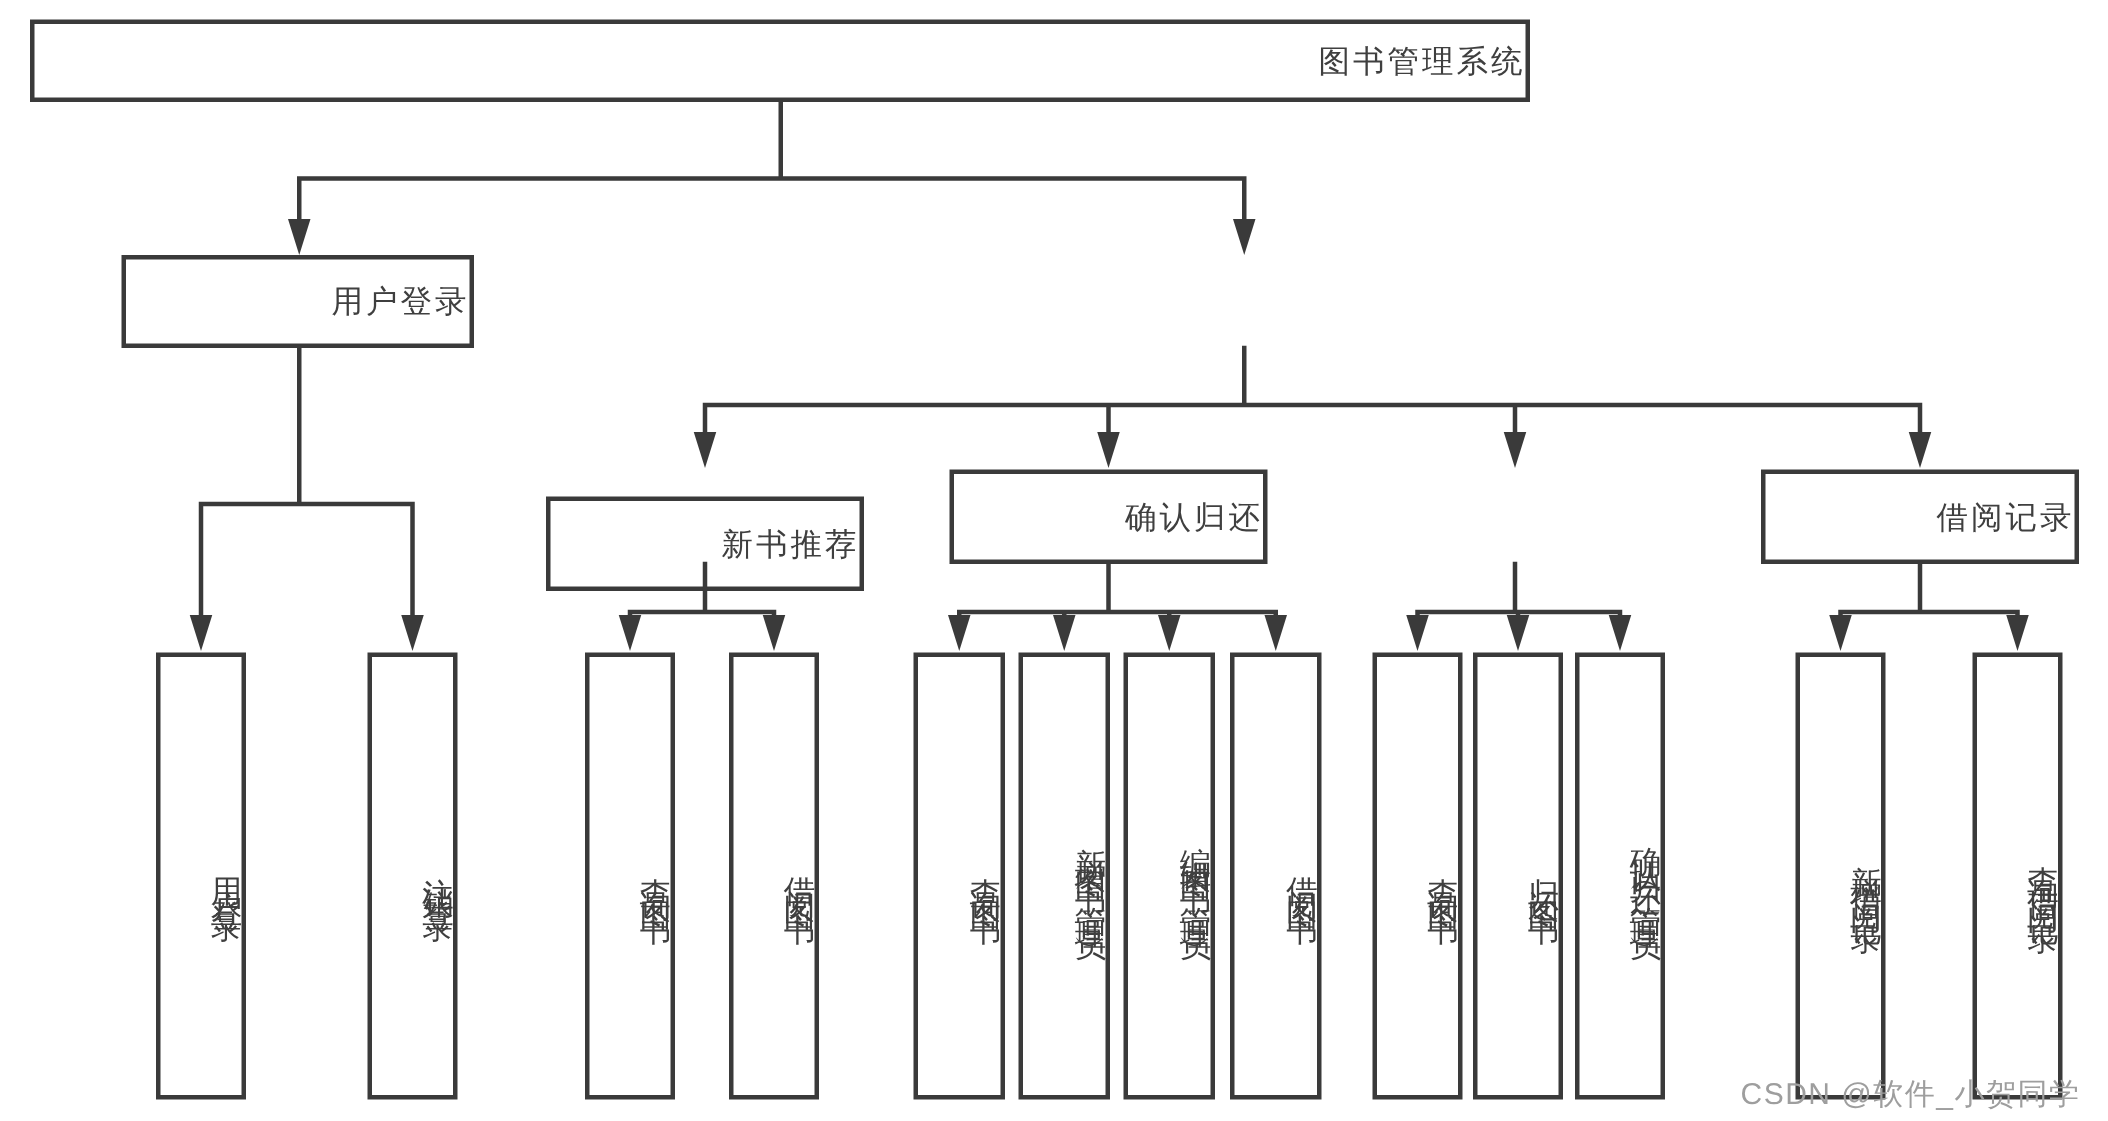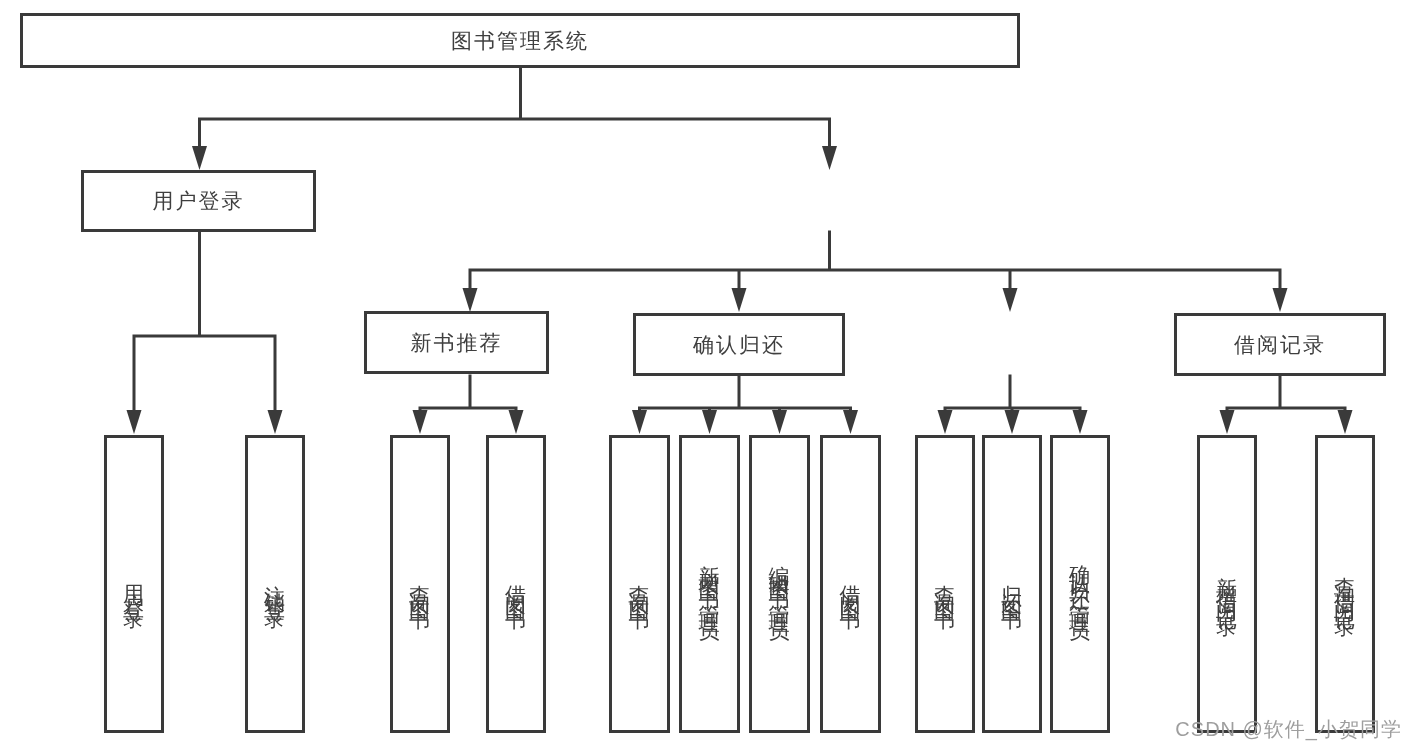--- a/index.html
+++ b/index.html
@@ -2,51 +2,51 @@
 <html><head>
 <meta charset="utf-8">
 <style>
   html,body { margin:0; padding:0; background:#ffffff; }
   .canvas {
     position:relative; width:1405px; height:747px; background:#ffffff;
     font-family:"Liberation Sans", sans-serif; overflow:hidden;
   }
   .node {
     position:absolute; box-sizing:border-box; border:3px solid #3a3a3a;
-    background:#ffffff; display:flex; align-items:center; justify-content:center;
+    background:#ffffff; display:flex; align-items:center; justify-content:flex-end;
     color:#3f3f3f;
   }
   .h .lbl { font-size:21px; letter-spacing:2px; white-space:nowrap; }
   .v .lbl {
     writing-mode:vertical-rl; text-orientation:mixed;
     font-size:21px; letter-spacing:8px; line-height:1;
   }
   svg.edges { position:absolute; left:0; top:0; pointer-events:none; }
   svg.edges path { stroke:#3a3a3a; stroke-width:3; fill:none; stroke-linecap:square; }
   svg.edges polygon { fill:#3a3a3a; }
   .watermark {
-    position:absolute; right:3px; bottom:4px; font-size:20px; letter-spacing:1px;
+    position:absolute; right:18px; bottom:4px; font-size:20px; letter-spacing:1px;
     color:#9e9e9e; z-index:5; white-space:nowrap;
   }
 </style>
 </head>
 <body>
 
 <div class="canvas">
 
   <div class="node h" style="left:20px;top:13px;width:1000px;height:55px">
     <span class="lbl">图书管理系统</span>
   </div>
 
   <div class="node h" style="left:81px;top:170px;width:235px;height:62px">
     <span class="lbl">用户登录</span>
   </div>
 
 
-  <div class="node h" style="left:364px;top:311px;width:185px;height:63px">
+  <div class="node h" style="left:364px;top:331px;width:212px;height:63px">
     <span class="lbl">新书推荐</span>
   </div>
 
   <div class="node h" style="left:633px;top:313px;width:212px;height:63px">
     <span class="lbl">确认归还</span>
   </div>
 
 
   <div class="node h" style="left:1174px;top:313px;width:212px;height:63px">
     <span class="lbl">借阅记录</span>

